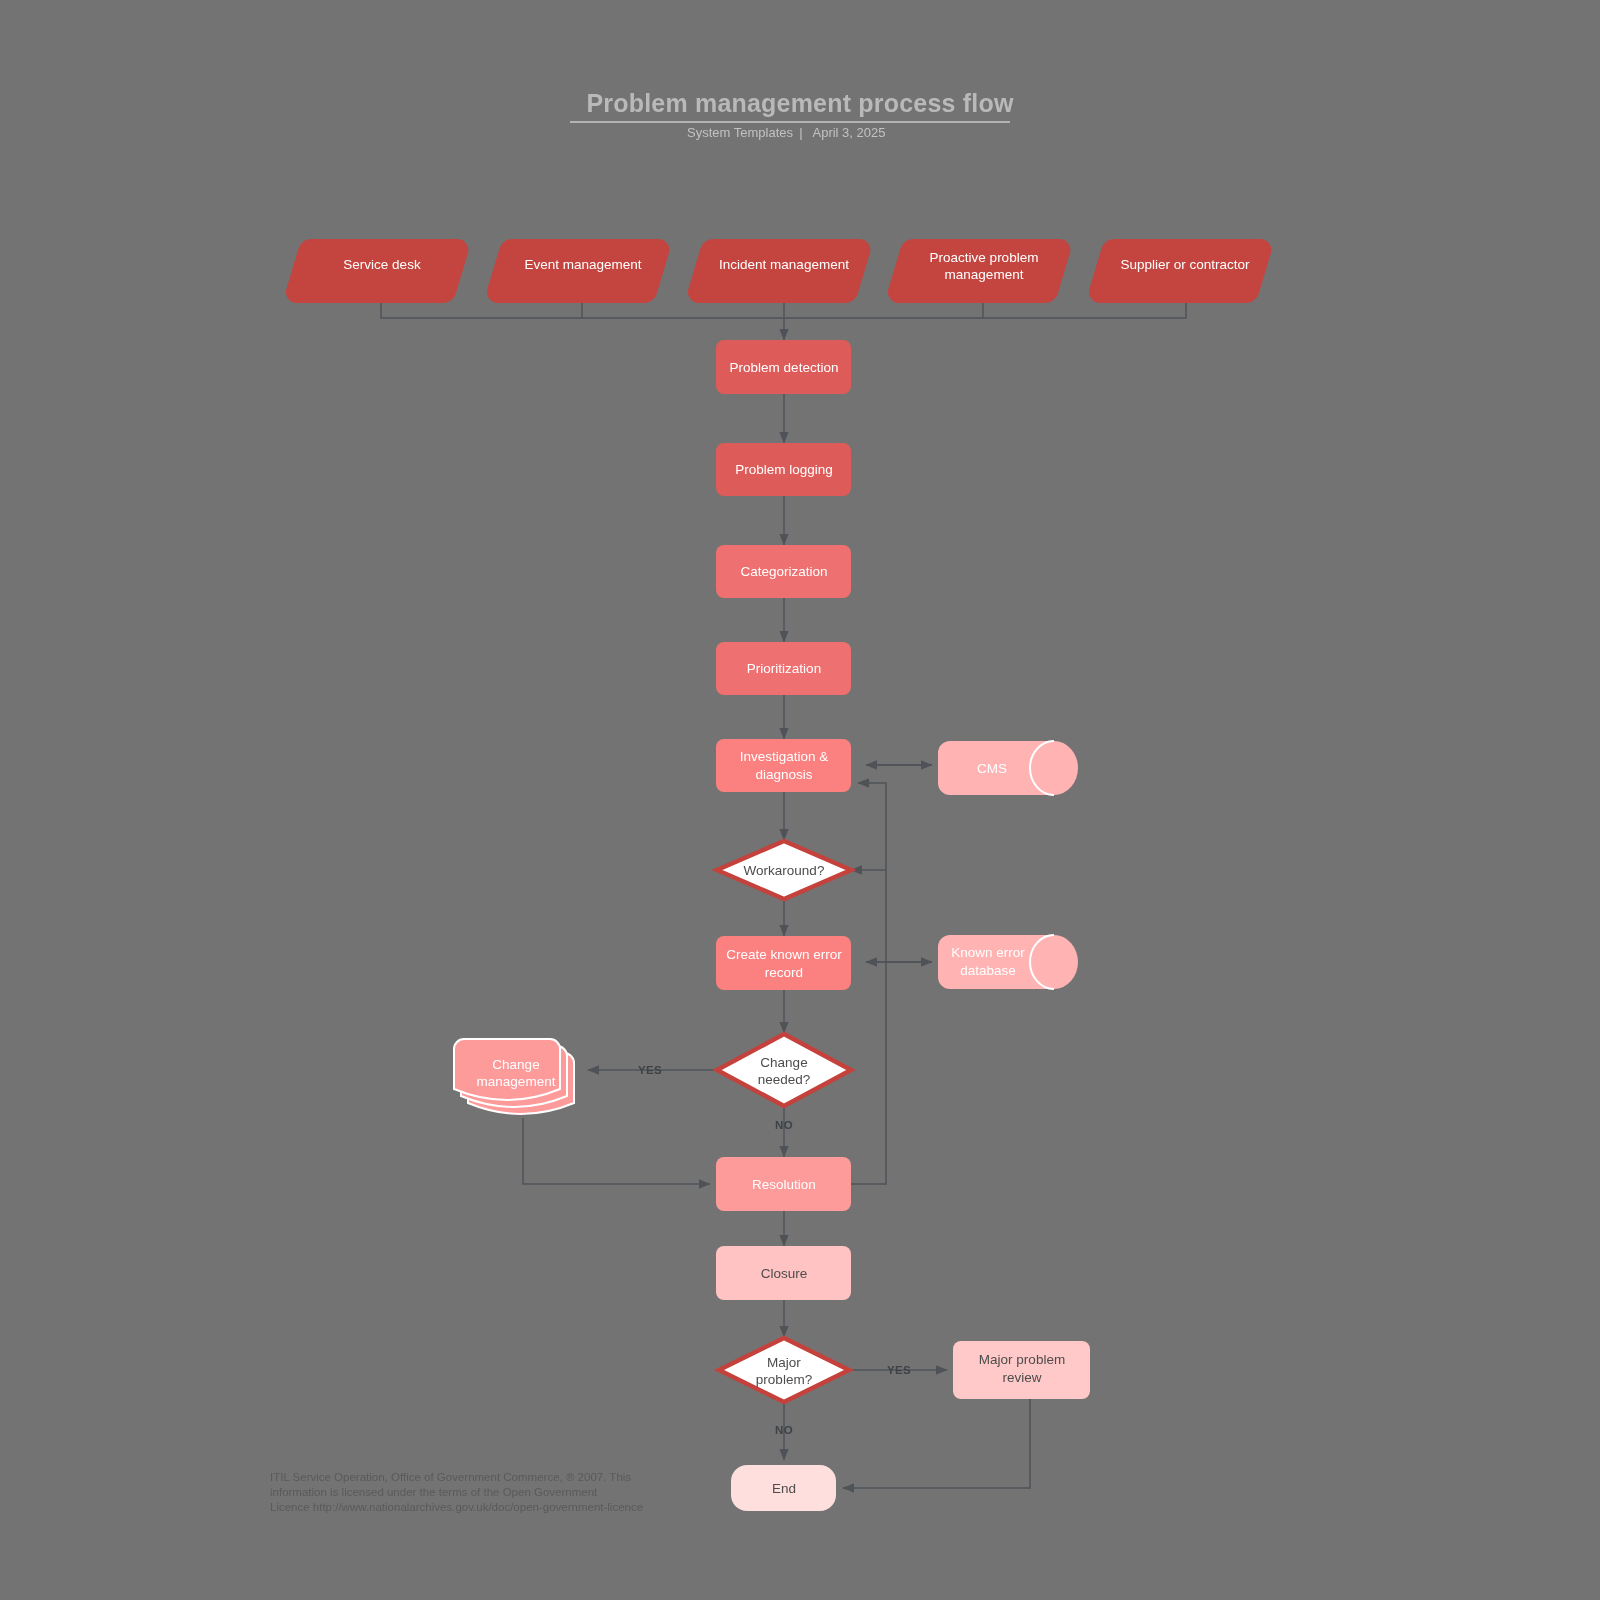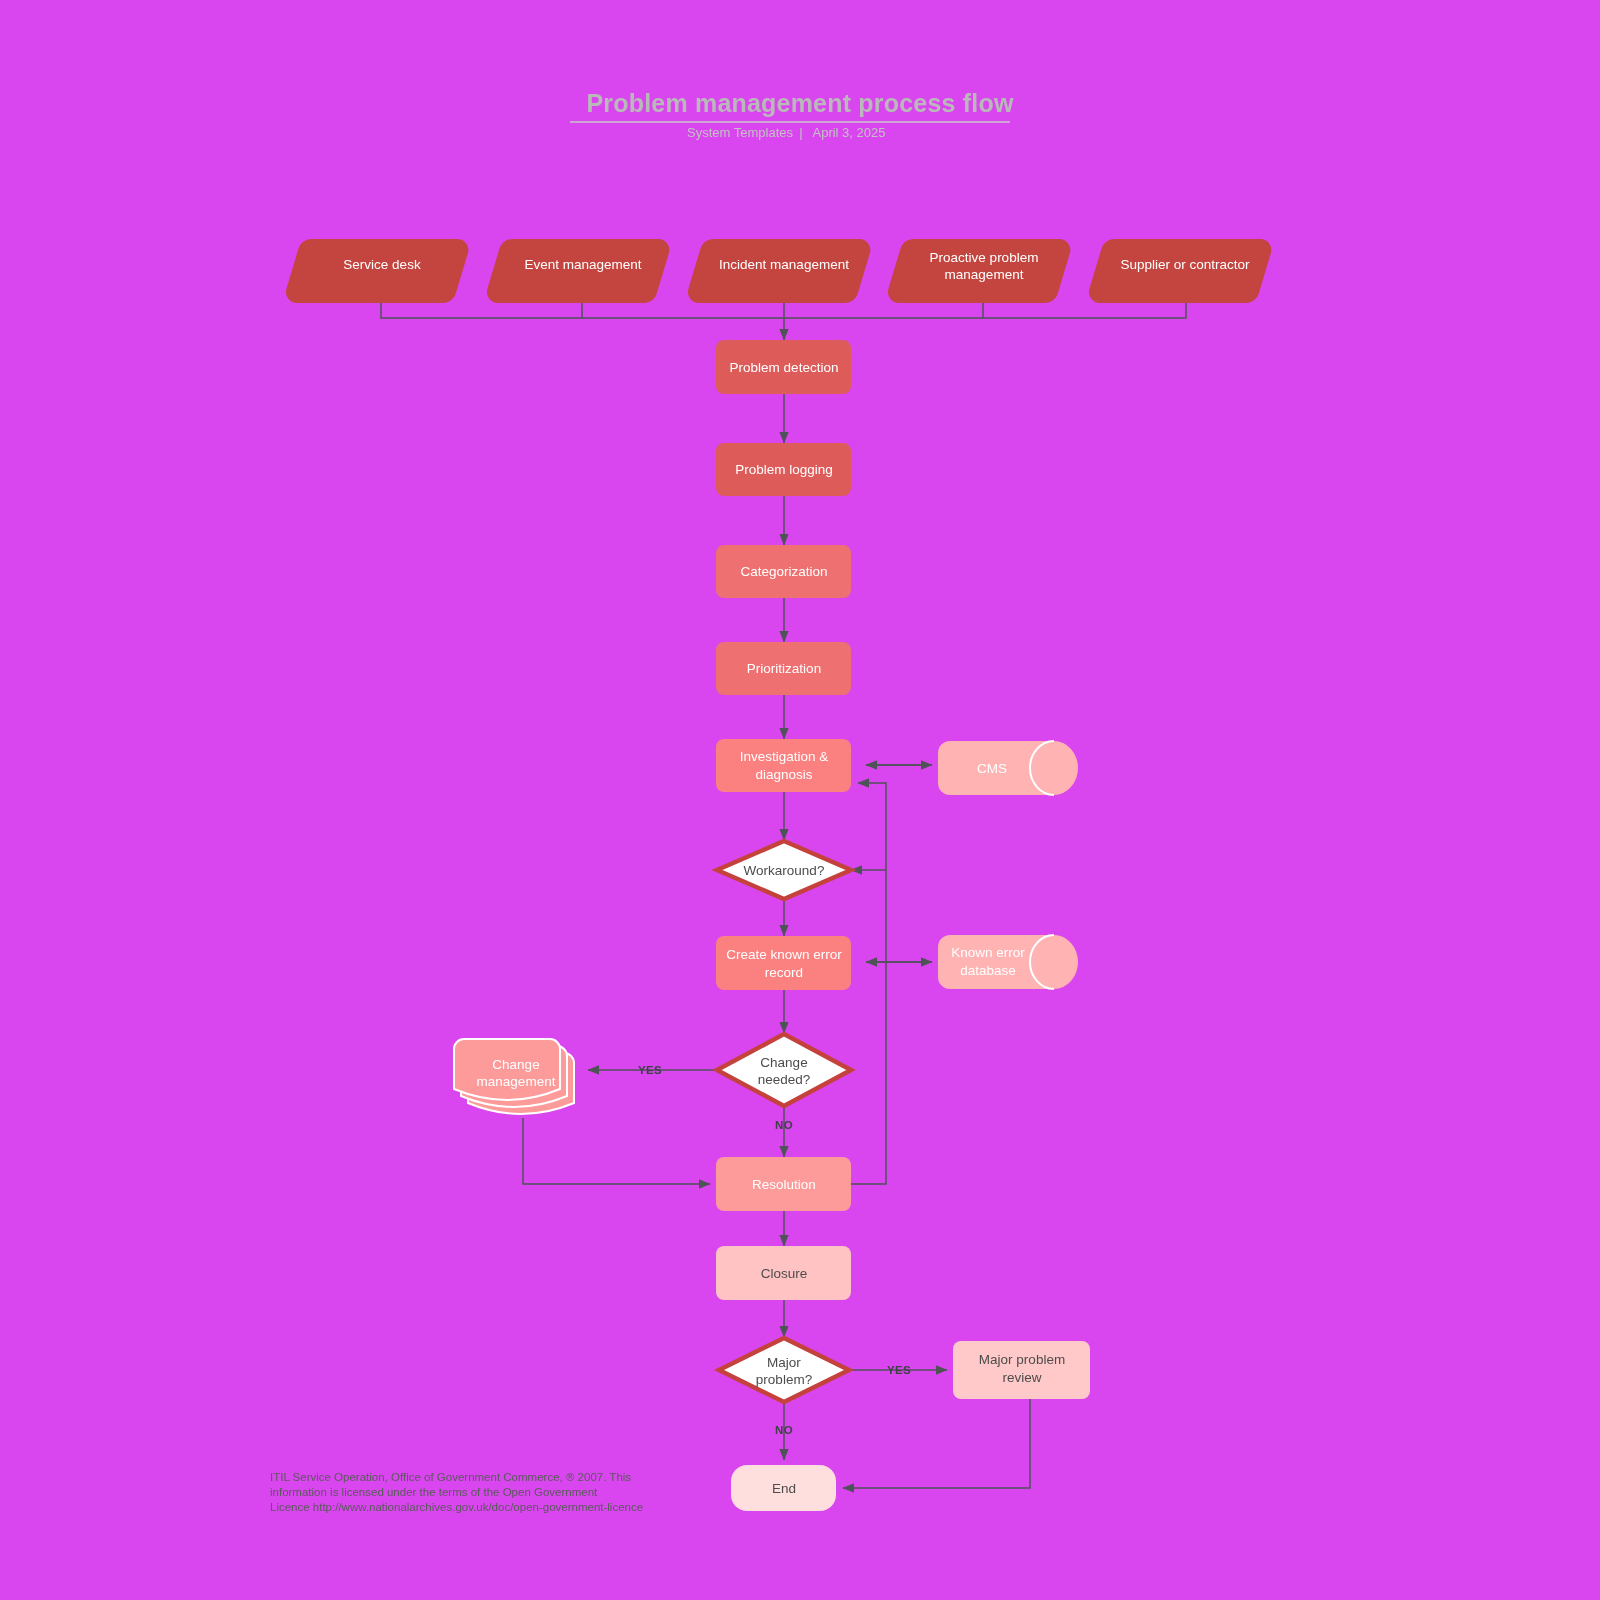--- a/index.html
+++ b/index.html
@@ -1,17 +1,17 @@
 <!DOCTYPE html>
 <html><head>
 <meta charset="utf-8">
 <style>
   html,body{margin:0;padding:0;background:#ffffff;}
   body{width:1600px;height:1600px;font-family:"Liberation Sans","DejaVu Sans",sans-serif;overflow:hidden;}
-  #stage{position:relative;width:1600px;height:1600px;background:#d946ef;}
+  #stage{position:relative;width:1600px;height:1600px;background:#737373;}
   svg{display:block;}
   .hdr-title{font-size:25px;font-weight:bold;fill:#b9b9b9;letter-spacing:.2px;}
   .hdr-sub{font-size:13px;fill:#c2c2c2;}
   .hdr-rule{stroke:#c9c9c9;stroke-width:1.4;}
   .node-label{font-size:13.5px;fill:#ffffff;}
   .node-label-dark{font-size:13.5px;fill:#4c4c4c;}
   .diamond-label{font-size:13.5px;fill:#4c4c4c;}
   .edge{stroke:#4f5358;stroke-width:1.5;fill:none;}
   .edge-lbl{font-size:11.5px;font-weight:bold;fill:#3e4246;letter-spacing:.4px;}
   .footer-txt{font-size:11.5px;fill:#5a5a5a;}

